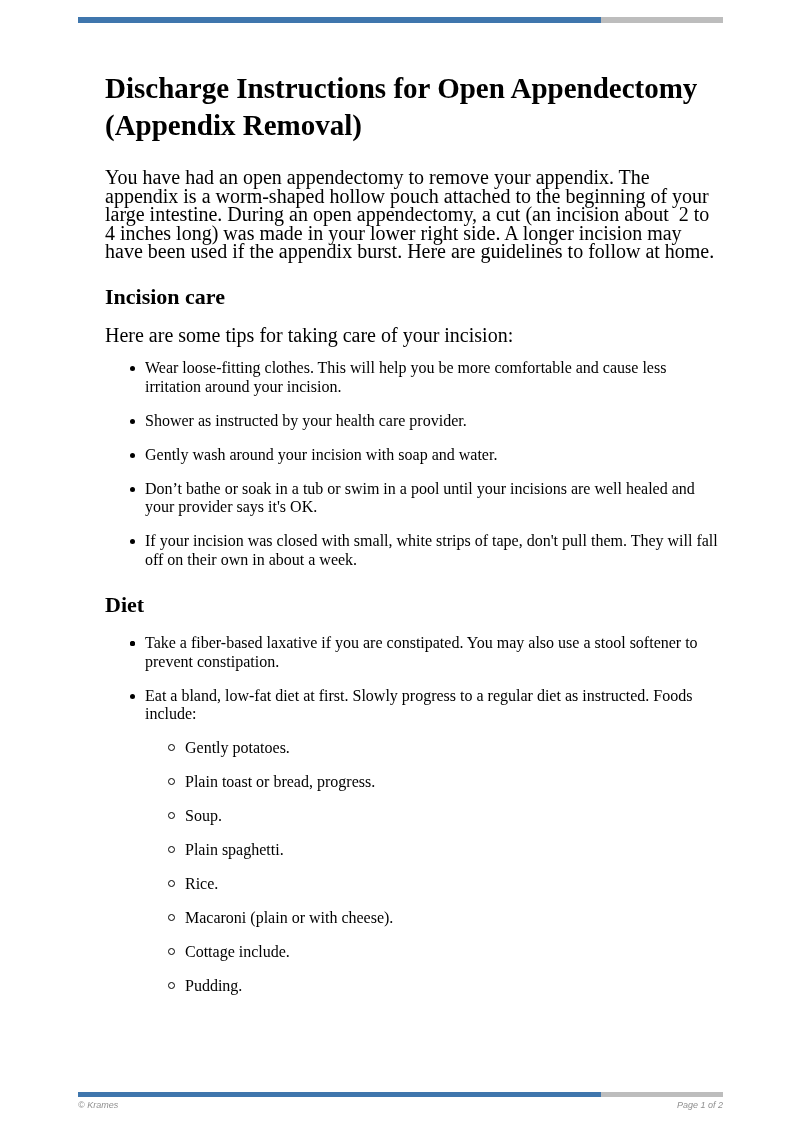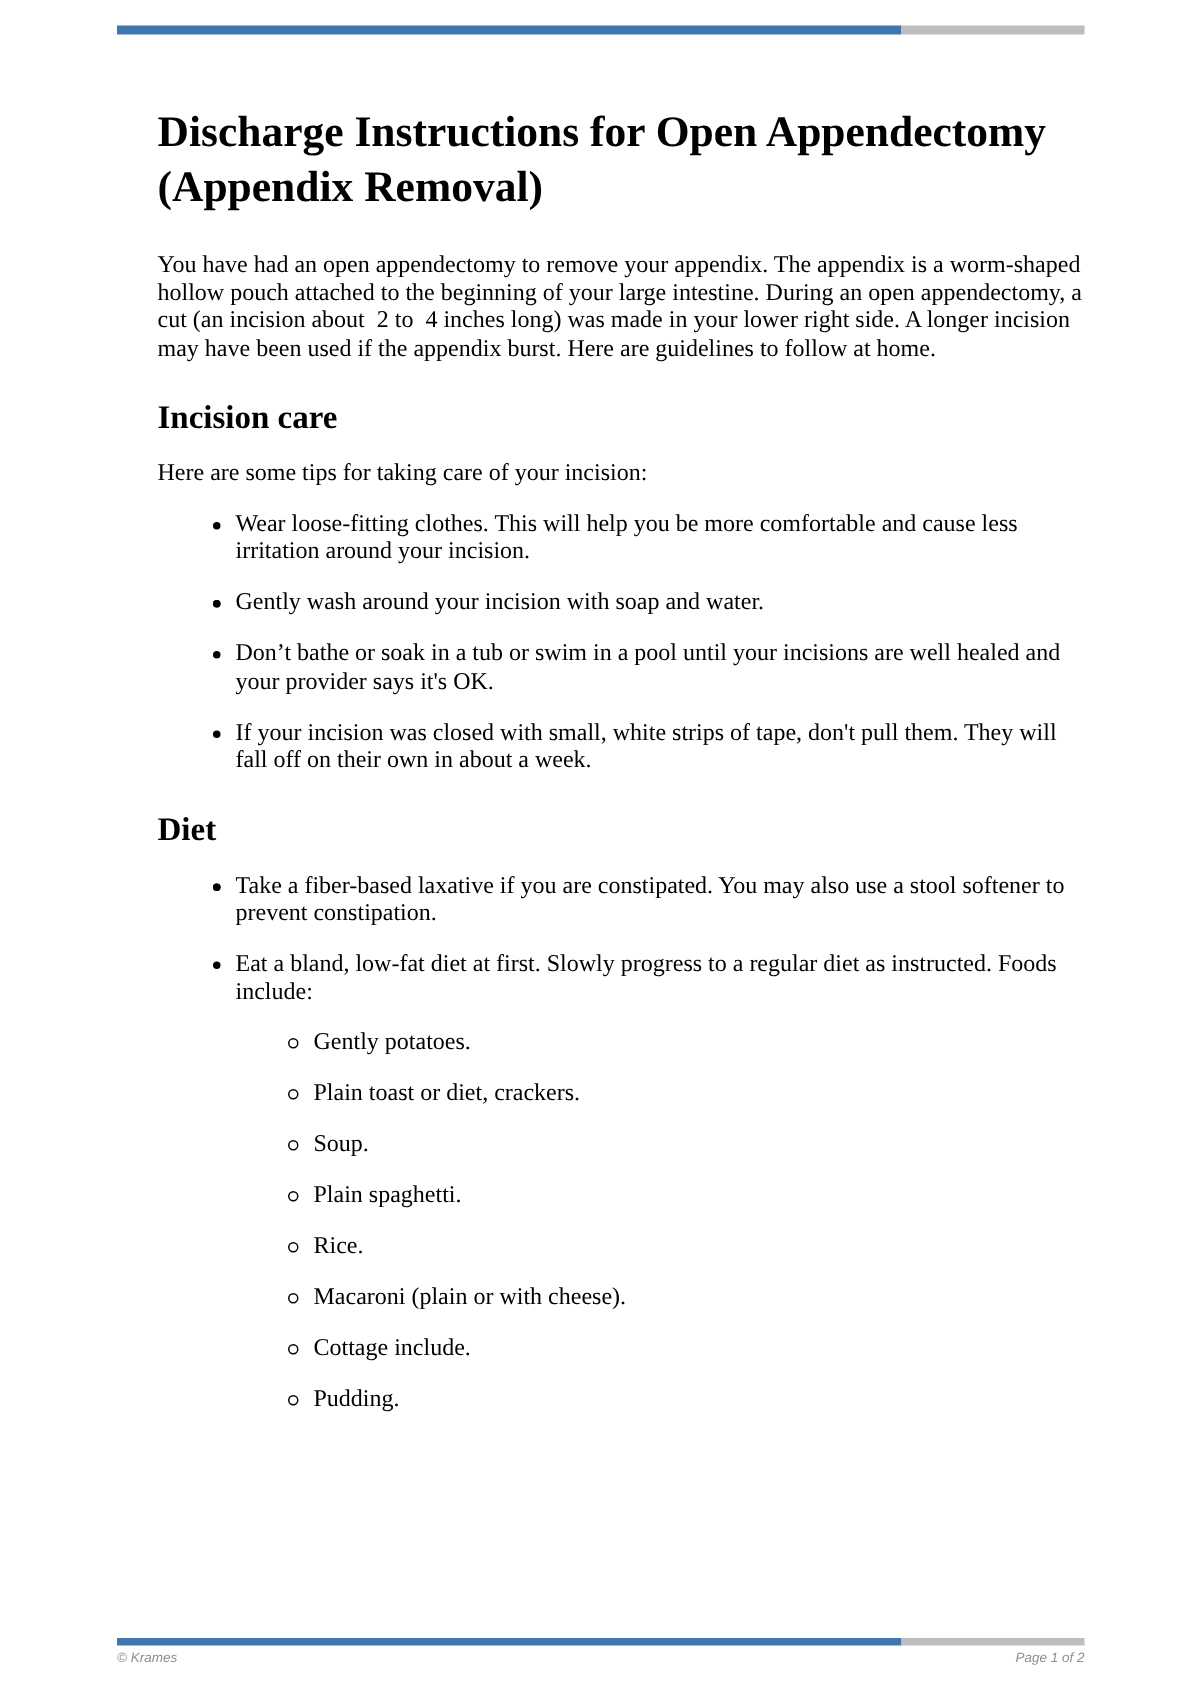--- a/index.html
+++ b/index.html
@@ -39,28 +39,28 @@
     font-weight: bold;
     margin: 47px 0 24px 0;
   }
   h2 {
     font-size: 22px;
     line-height: 27px;
     font-weight: bold;
     margin: 22px 0 16px 0;
   }
   p {
-    font-size: 16px;
+    font-size: 20px;
     line-height: 18.5px;
     margin: 0 0 15px 0;
   }
   p.intro { white-space: pre-wrap; }
   ul {
     list-style: none;
-    margin: 12px;
+    margin: 0;
     padding: 0;
     font-family: Liberation Serif, serif;
   }
   li {
     position: relative;
     padding-left: 40px;
     font-size: 16px;
     line-height: 18.5px;
     margin-bottom: 15.5px;
   }
@@ -123,20 +123,21 @@
     <h2>Incision care</h2>
     <p>Here are some tips for taking care of your incision:</p>
 
     <ul>
       <li>
         <span class="dot"></span>
         <span>Wear loose-fitting clothes. This will help you be more comfortable and cause less irritation around your incision.</span>
       </li>
       <li>
         <span class="dot"></span>
+        <span>Shower as instructed by your health care provider.</span>
       </li>
       <li>
         <span class="dot"></span>
         <span>Gently wash around your incision with soap and water.</span>
       </li>
       <li>
         <span class="dot"></span>
         <span>Don’t bathe or soak in a tub or swim in a pool until your incisions are well healed and your provider says it's OK.</span>
       </li>
       <li>
@@ -158,21 +159,21 @@
       <li>
         <span class="dot"></span>
         <span>Eat a bland, low-fat diet at first. Slowly progress to a regular diet as instructed. Foods include:</span>
         <ul class="sub">
           <li>
             <span class="circle"></span>
             <span>Gently potatoes.</span>
           </li>
           <li>
             <span class="circle"></span>
-            <span>Plain toast or diet, crackers.</span>
+            <span>Plain toast or bread, progress.</span>
           </li>
           <li>
             <span class="circle"></span>
             <span>Soup.</span>
           </li>
           <li>
             <span class="circle"></span>
             <span>Plain spaghetti.</span>
           </li>
           <li>

